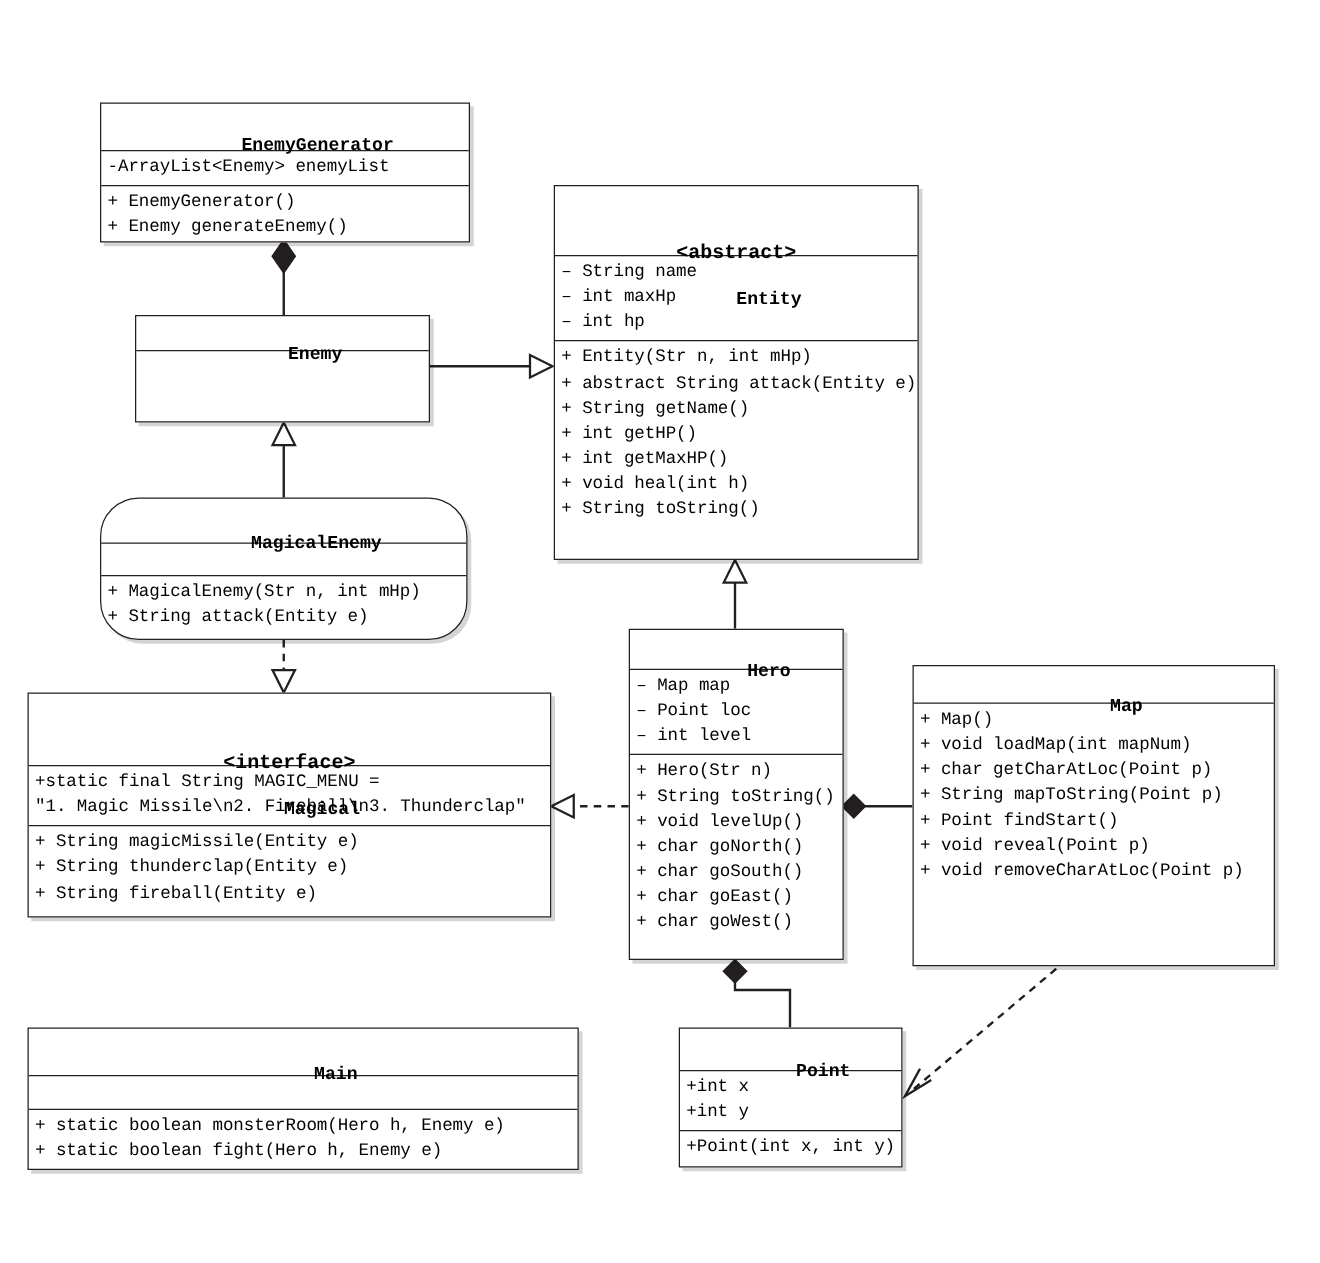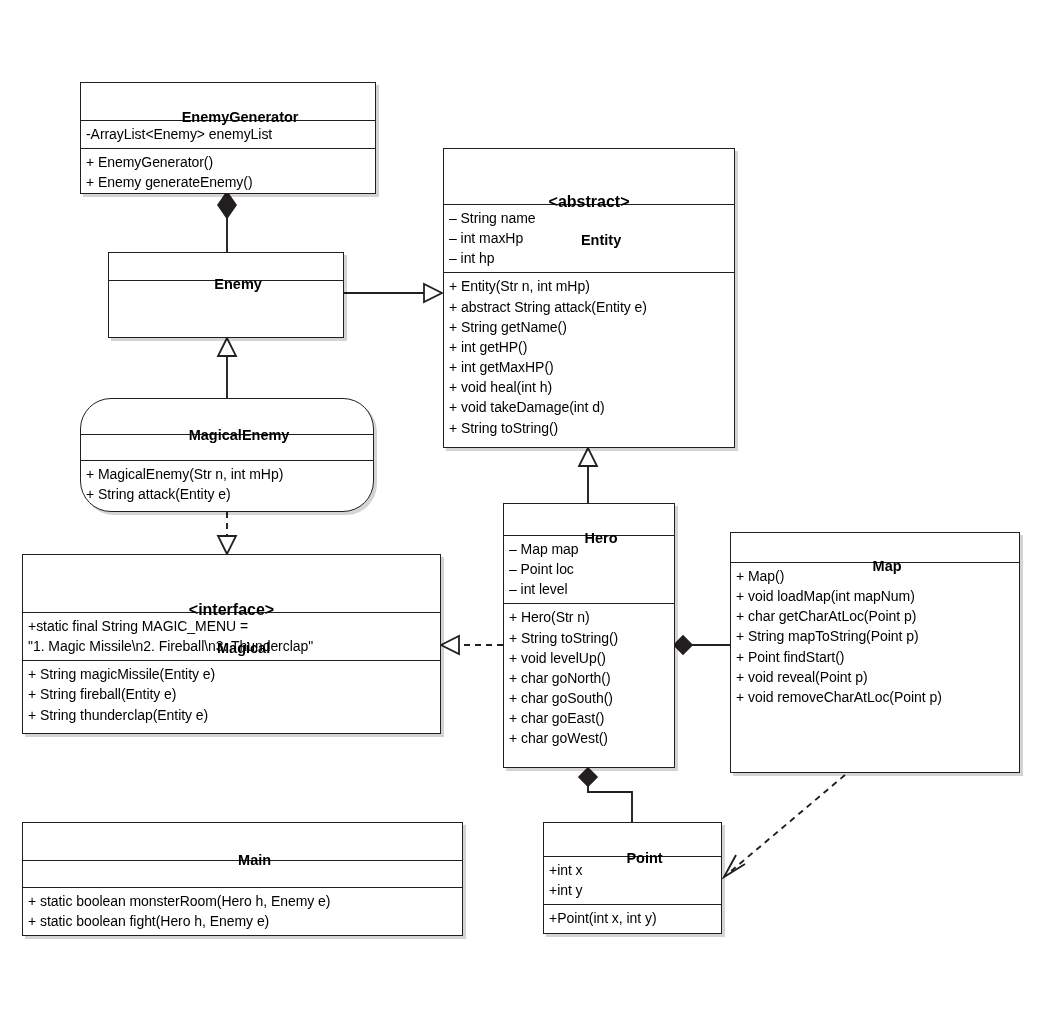--- a/index.html
+++ b/index.html
@@ -5,21 +5,21 @@
   html, body {
     margin: 0;
     padding: 0;
     background: #ffffff;
   }
   #canvas {
     position: relative;
     width: 1056px;
     height: 1010px;
     background: #ffffff;
-    font-family: Liberation Sans, sans-serif;
+    font-family: Liberation Mono, monospace;
     overflow: hidden;
   }
 
   
   .uml-class {
     position: absolute;
     box-sizing: border-box;
     background: #ffffff;
     border: 1.6px solid #231f20;
     box-shadow: 3px 3px 0 0 rgba(0,0,0,0.17);
@@ -184,21 +184,20 @@
       <div class="uml-line">– int maxHp</div>
       <div class="uml-line">– int hp</div>
     </div>
     <div class="uml-compartment">
       <div class="uml-line">+ Entity(Str n, int mHp)</div>
       <div class="uml-line">+ abstract String attack(Entity e)</div>
       <div class="uml-line">+ String getName()</div>
       <div class="uml-line">+ int getHP()</div>
       <div class="uml-line">+ int getMaxHP()</div>
       <div class="uml-line">+ void heal(int h)</div>
-      <div class="uml-line">+ void takeDamage(int d)</div>
       <div class="uml-line">+ String toString()</div>
     </div>
   </div>
 
   <div class="uml-class" style="left:108px; top:252px; width:236px; height:86px;">
     <div class="uml-header" style="height:28px; padding-top:3px;">
       <span>Enemy</span>
     </div>
     <div class="uml-compartment empty" style="height:28px;"></div>
   </div>
@@ -218,22 +217,22 @@
     <div class="uml-header" style="height:58px; padding-top:8px;">
       <span class="stereotype">&lt;interface&gt;</span>
       <span>Magical</span>
     </div>
     <div class="uml-compartment">
       <div class="uml-line">+static final String MAGIC_MENU =</div>
       <div class="uml-line">"1. Magic Missile\n2. Fireball\n3. Thunderclap"</div>
     </div>
     <div class="uml-compartment">
       <div class="uml-line">+ String magicMissile(Entity e)</div>
+      <div class="uml-line">+ String thunderclap(Entity e)</div>
       <div class="uml-line">+ String fireball(Entity e)</div>
-      <div class="uml-line">+ String thunderclap(Entity e)</div>
     </div>
   </div>
 
   <div class="uml-class" style="left:503px; top:503px; width:172px; height:265px;">
     <div class="uml-header" style="height:32px; padding-top:6px;">
       <span>Hero</span>
     </div>
     <div class="uml-compartment">
       <div class="uml-line">– Map map</div>
       <div class="uml-line">– Point loc</div>

